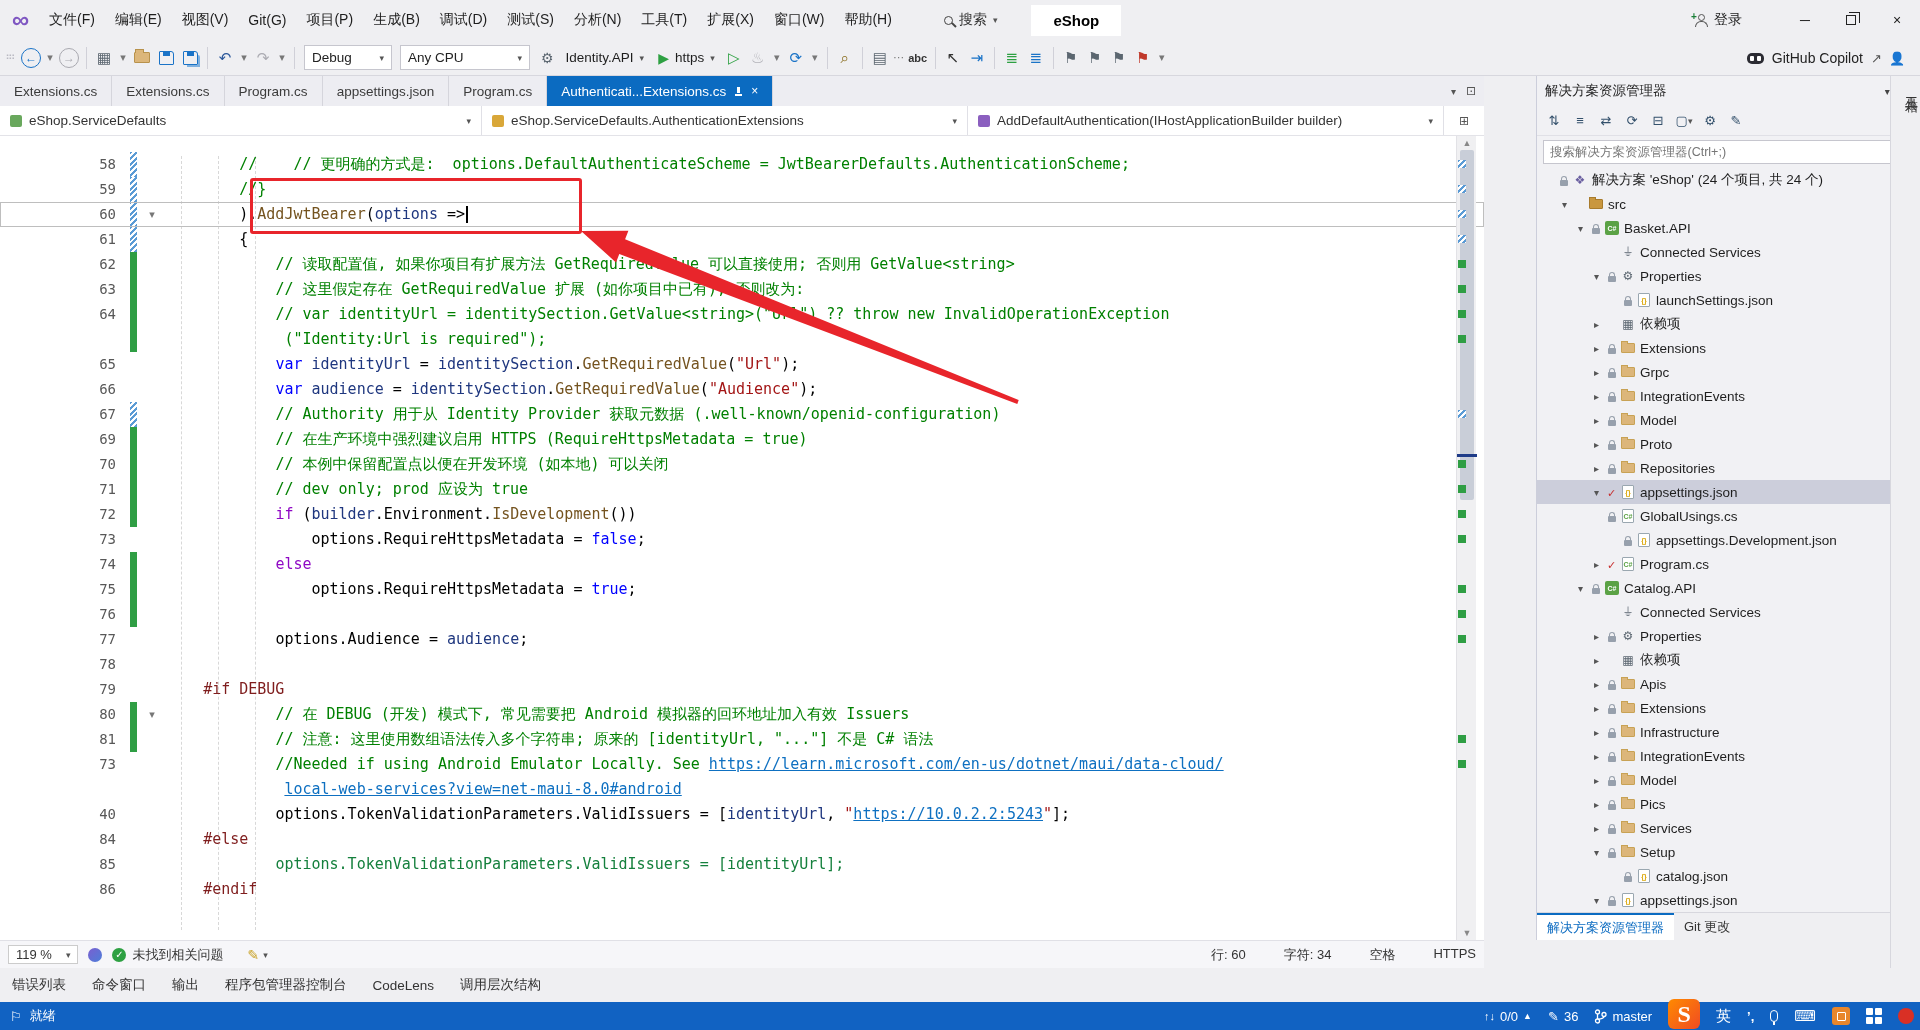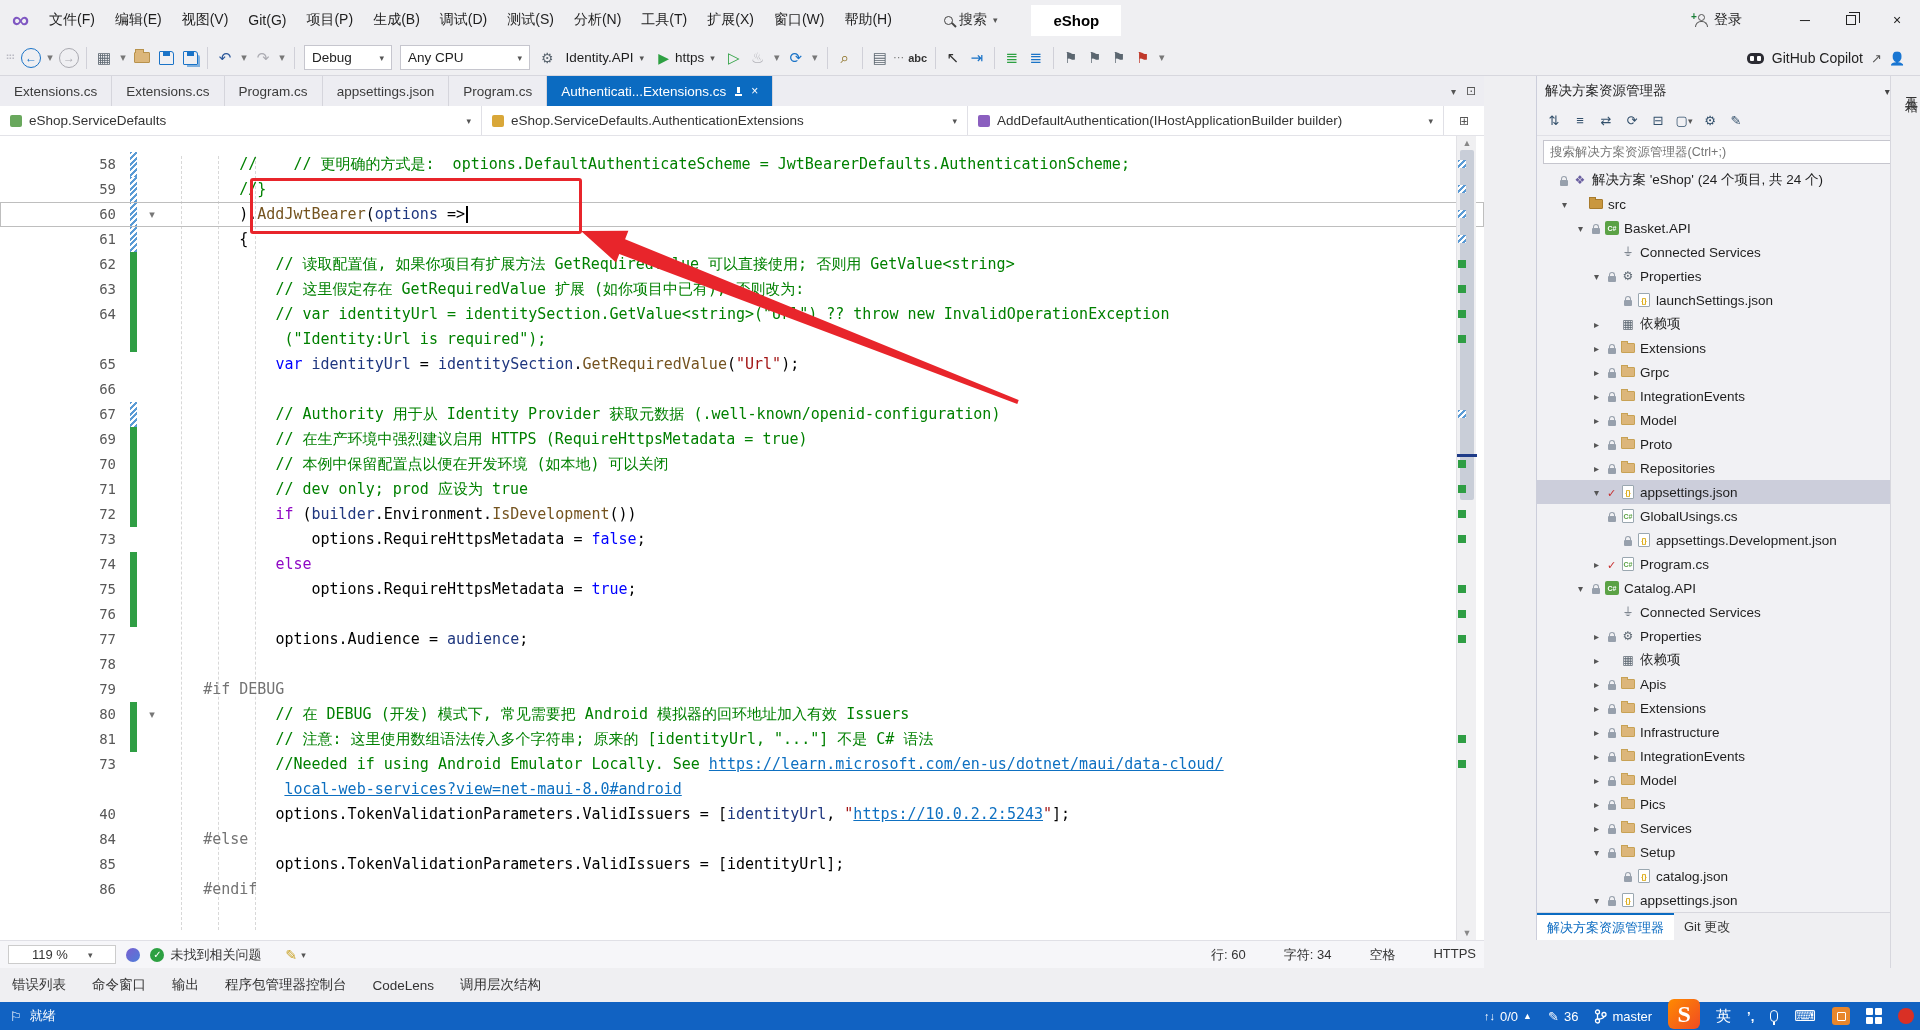--- a/index.html
+++ b/index.html
@@ -83,40 +83,40 @@
   .code-line.cur { outline:1px solid #BEBEBE; outline-offset:-1px; }
   .ln { width:130px; flex:none; text-align:right; padding-right:14px; color:#585858;
     font-family:"DejaVu Sans Mono",monospace; font-size:14px; }
   .mark { width:7px; flex:none; height:25px; }
   .mark.g { background:#2F9E44; }
   .mark.b { background:repeating-linear-gradient(135deg,#5B9BD5 0 2px,#ffffff 2px 4px); }
   .foldcol { width:30px; flex:none; text-align:center; color:#777; font-size:11px; }
   pre.codetext { font-family:"DejaVu Sans Mono",monospace; font-size:15px; white-space:pre; flex:1; overflow:hidden; }
   .tok.c { color:#008000; } .tok.k { color:#0000FF; } .tok.kc { color:#8F08C4; }
   .tok.m { color:#74531F; } .tok.s { color:#A31515; } .tok.v { color:#1F377F; }
-  .tok.p { color:#000; } .tok.d { color:#737373; } .tok.i { color:#000000; }
+  .tok.p { color:#000; } .tok.d { color:#7f1d1d; } .tok.i { color:#15803d; }
   .tok.l,.tok.sl { color:#0E70C1; text-decoration:underline; }
   .caret-bar { display:inline-block; width:2px; height:17px; background:#000; vertical-align:middle; margin-left:1px; }
   .indent-guide { position:absolute; top:20px; bottom:10px; width:0; border-left:1px dashed #D8D8D8; }
   .anno-box { position:absolute; border:3px solid #E8252B; border-radius:3px; }
   .anno-svg { position:absolute; left:0; top:0; pointer-events:none; }
 
   
   .ed-scroll { position:absolute; left:1456px; top:136px; width:20px; height:804px; background:#F0F0F2; border-left:1px solid #E2E2E6; }
   .ed-thumb { position:absolute; left:3px; width:14px; background:#C9CED8; border-radius:2px; }
   .sm { position:absolute; left:1px; width:8px; height:8px; }
   .sm.g { background:#2F9E44; }
   .sm.b { background:repeating-linear-gradient(135deg,#5B9BD5 0 2px,#fff 2px 4px); }
   .sm.caretmark { left:0; width:20px; height:3px; background:#1F3C88; }
   .ed-arrow { position:absolute; left:0; width:20px; text-align:center; color:#888; font-size:9px; }
 
   
   .edstatus { position:absolute; left:0; top:940px; width:1484px; height:28px; background:#F6F6F9;
     border-top:1px solid #E0E0E6; display:flex; align-items:center; font-size:13px; color:#333; padding:0 8px; }
-  .zoom-combo { display:flex; align-items:center; gap:20px; background:#fff; border:1px solid #CCC; padding:1px 23px; margin-right:10px; }
+  .zoom-combo { display:flex; align-items:center; gap:14px; background:#fff; border:1px solid #CCC; padding:1px 7px; margin-right:10px; }
   .dot-purple { width:14px; height:14px; border-radius:50%; background:linear-gradient(135deg,#7A5FD0,#4C7ED9); margin-right:10px; }
   .ok-circle { width:14px; height:14px; border-radius:50%; background:#2DA042; color:#fff; font-size:10px;
     display:inline-flex; align-items:center; justify-content:center; margin-right:6px; }
   .broom { color:#C9A227; margin:0 4px 0 24px; font-size:14px; }
   .edstatus-right { margin-left:auto; display:flex; gap:38px; color:#333; }
 
   
   .bottom-tabs { position:absolute; left:0; top:968px; width:1920px; height:34px; background:#EFEFF2; display:flex; align-items:center; gap:26px; padding-left:12px; font-size:13.5px; color:#333; }
 
   
@@ -397,20 +397,21 @@
         <div class="code-line">
           <span class="ln">65</span>
           <span class="mark"></span>
           <span class="foldcol"></span>
           <pre class="codetext"><span>            </span><span class="tok k">var</span><span class="tok p"> </span><span class="tok v">identityUrl</span><span class="tok p"> = </span><span class="tok v">identitySection</span><span class="tok p">.</span><span class="tok m">GetRequiredValue</span><span class="tok p">(</span><span class="tok s">"Url"</span><span class="tok p">);</span></pre>
         </div>
         <div class="code-line">
           <span class="ln">66</span>
           <span class="mark"></span>
           <span class="foldcol"></span>
+          <pre class="codetext"><span>            </span><span class="tok k">var</span><span class="tok p"> </span><span class="tok v">audience</span><span class="tok p"> = </span><span class="tok v">identitySection</span><span class="tok p">.</span><span class="tok m">GetRequiredValue</span><span class="tok p">(</span><span class="tok s">"Audience"</span><span class="tok p">);</span></pre>
         </div>
         <div class="code-line">
           <span class="ln">67</span>
           <span class="mark b"></span>
           <span class="foldcol"></span>
           <pre class="codetext"><span>            </span><span class="tok c">// Authority 用于从 Identity Provider 获取元数据 (.well-known/openid-configuration)</span></pre>
         </div>
         <div class="code-line">
           <span class="ln">69</span>
           <span class="mark g"></span>

